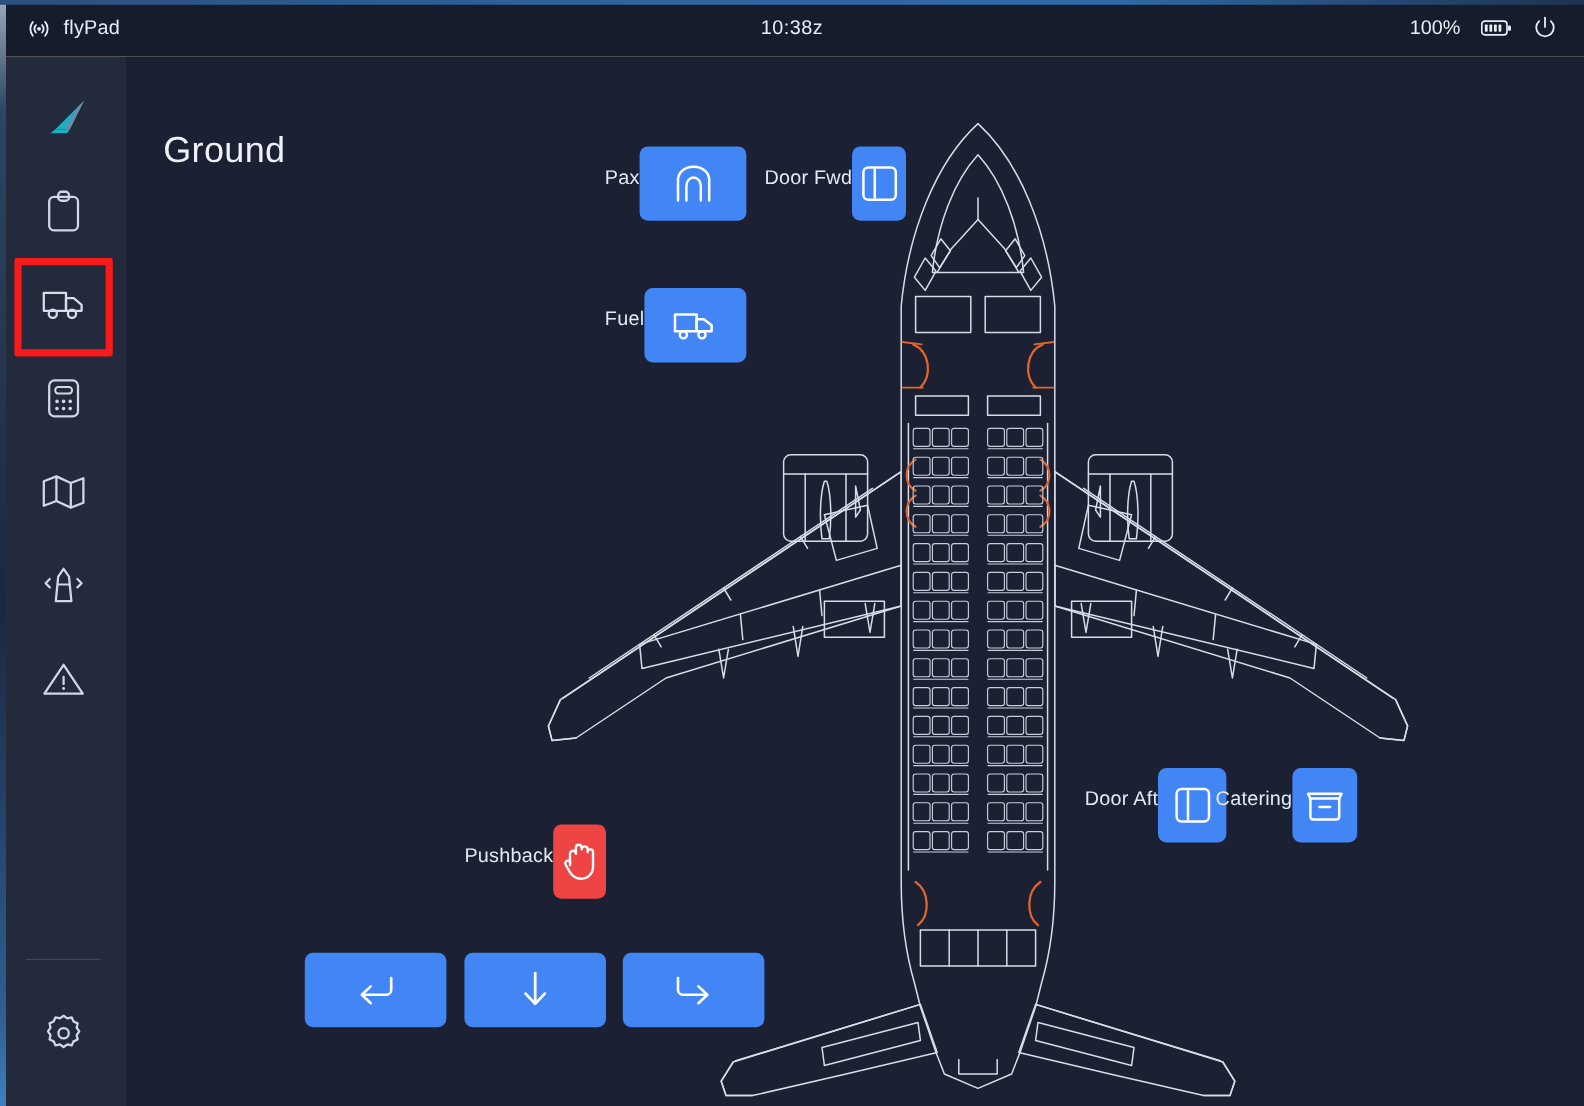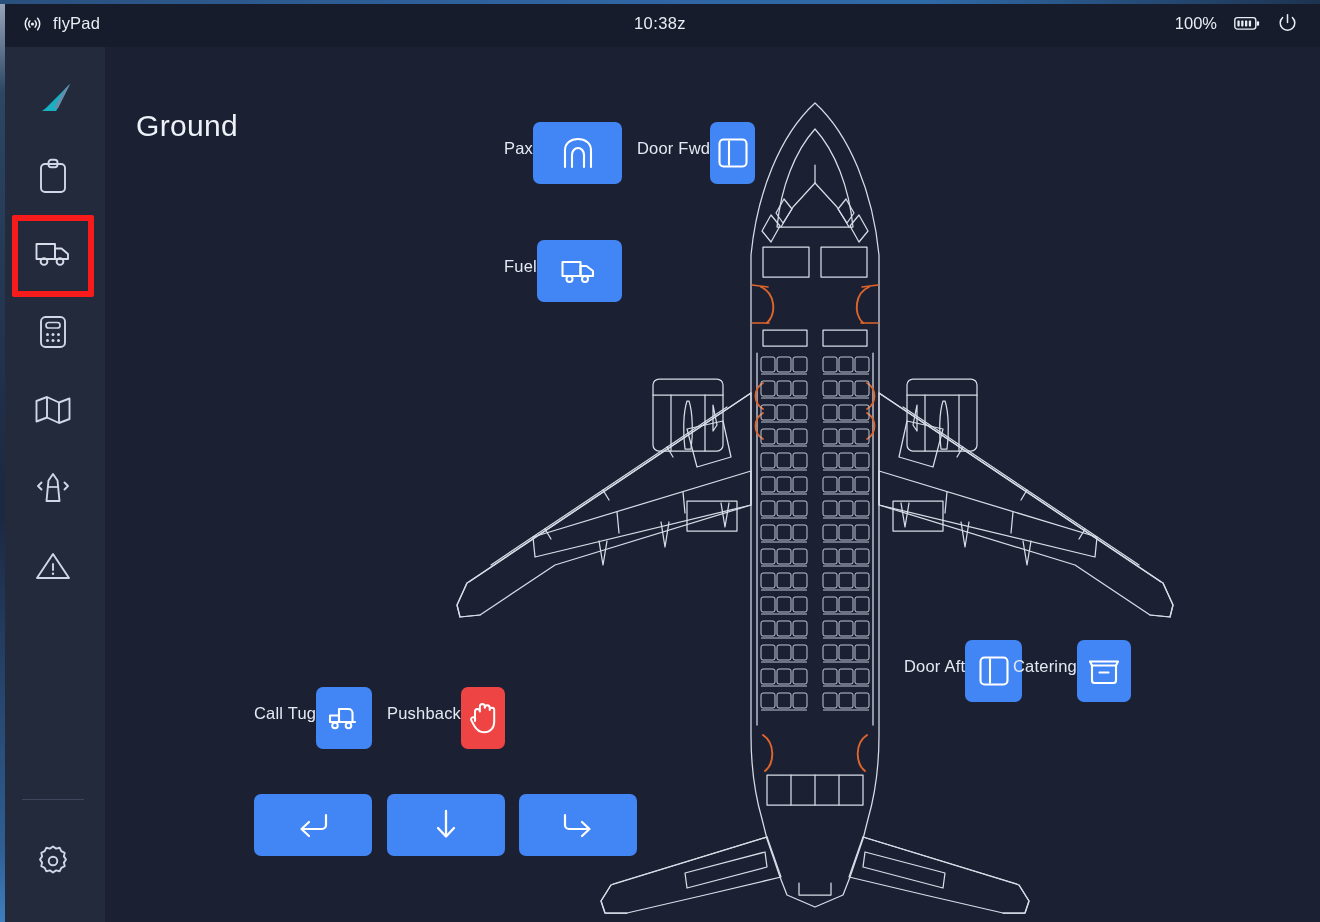--- a/index.html
+++ b/index.html
@@ -590,34 +590,20 @@
           <span>
             <svg width="34" height="30" viewBox="0 0 34 30">
               <path d="M3 5.5 L31 5.5 L29 9.5 L5 9.5 Z" stroke="#fff" stroke-width="2.1" fill="none" stroke-linejoin="round"></path>
               <path d="M5 9.5 L5 24.5 C5 25.9, 6.1 27, 7.5 27 L26.5 27 C27.9 27, 29 25.9, 29 24.5 L29 9.5" stroke="#fff" stroke-width="2.1" fill="none" stroke-linejoin="round"></path>
               <line x1="12.5" y1="16.5" x2="21.5" y2="16.5" stroke="#fff" stroke-width="2.1" stroke-linecap="round"></line>
             </svg>
           </span>
         </button>
       </div>
 
-      <div class="svc" style="left:149px; top:640px;">
-        <div class="svc-label">Call Tug</div>
-        <button class="svc-btn">
-          <span>
-            <svg width="38" height="28" viewBox="0 0 38 28">
-              <path d="M14 5 h9.5 c2.2 0, 4 1.8, 4 4 v9 h-13.5 z" stroke="#fff" stroke-width="2.1" fill="none" stroke-linejoin="round"></path>
-              <path d="M5 11.5 h9 v6.5 h-9 z" stroke="#fff" stroke-width="2.1" fill="none" stroke-linejoin="round"></path>
-              <line x1="5" y1="18" x2="30" y2="18" stroke="#fff" stroke-width="2.1" stroke-linecap="round"></line>
-              <circle cx="10" cy="21.5" r="2.8" stroke="#fff" stroke-width="2" fill="none"></circle>
-              <circle cx="23.5" cy="21.5" r="2.8" stroke="#fff" stroke-width="2" fill="none"></circle>
-            </svg>
-          </span>
-        </button>
-      </div>
 
       <div class="svc" style="left:282px; top:640px;">
         <div class="svc-label">Pushback</div>
         <button class="svc-btn danger">
           <span>
             <svg width="30" height="34" viewBox="0 0 30 34">
               <path d="M7 20 L7 10.5 C7 9.1, 8.1 8, 9.4 8 C10.8 8, 11.9 9.1, 11.9 10.5
                        L11.9 5.5 C11.9 4.1, 13 3, 14.4 3 C15.7 3, 16.8 4.1, 16.8 5.5
                        L16.8 6.8 C16.8 5.4, 17.9 4.3, 19.2 4.3 C20.6 4.3, 21.7 5.4, 21.7 6.8
                        L21.7 9 C21.7 7.8, 22.7 6.8, 23.9 6.8 C25.2 6.8, 26.2 7.8, 26.2 9

